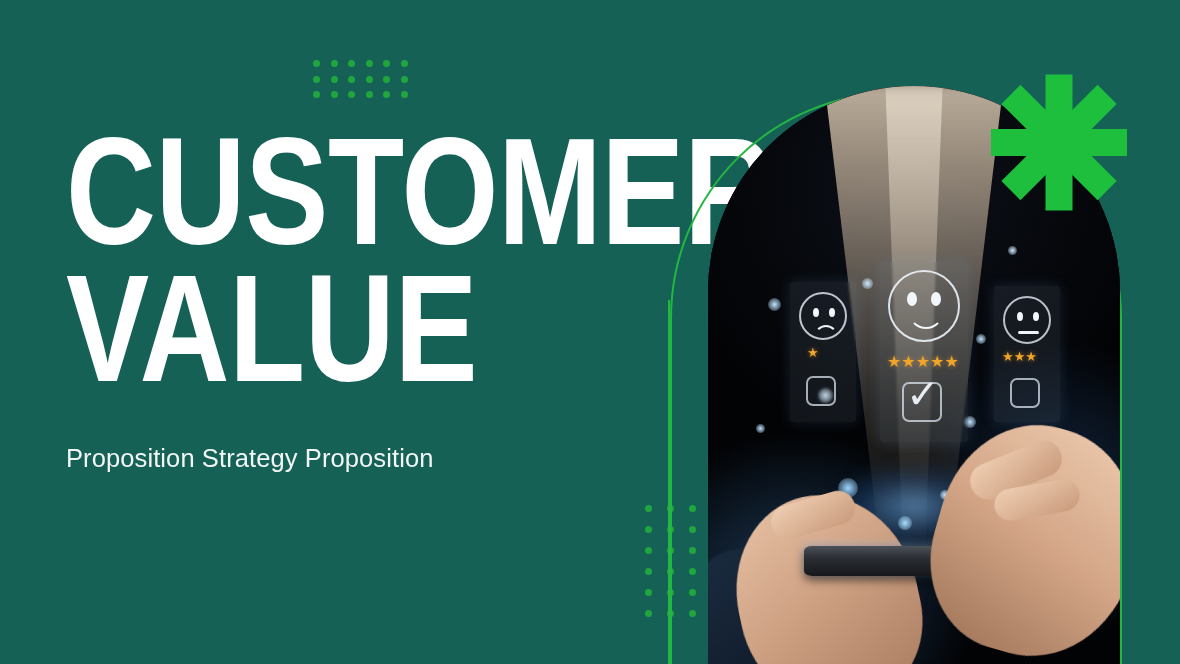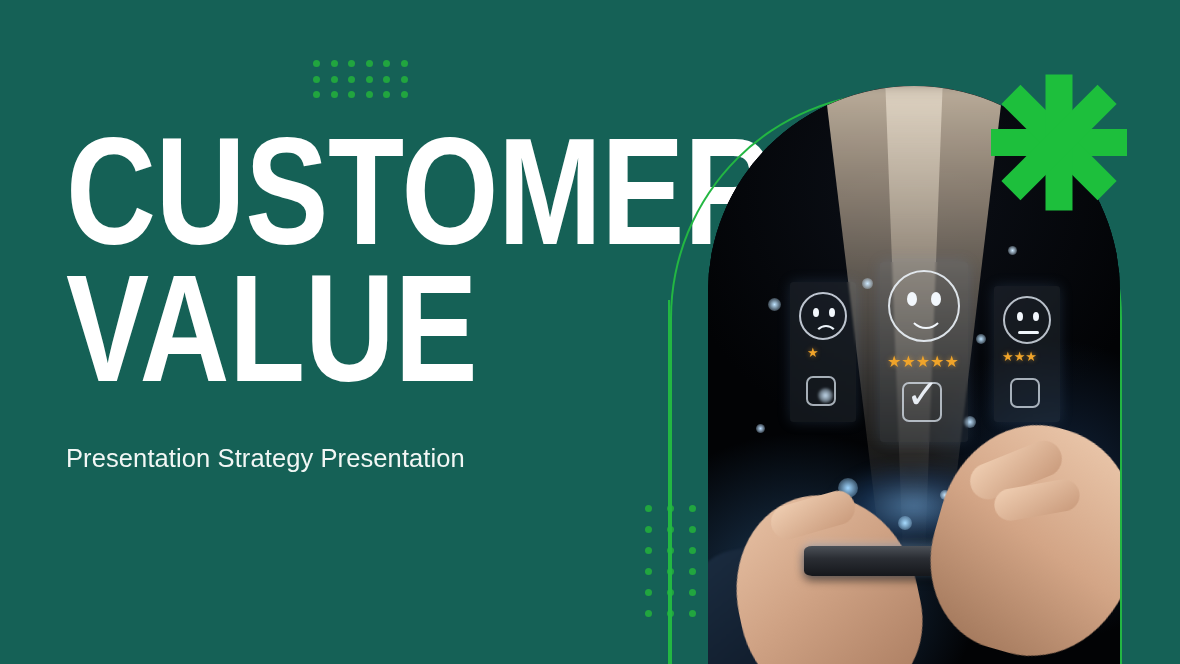--- a/index.html
+++ b/index.html
@@ -331,21 +331,21 @@
       <div class="dot"></div>
       <div class="dot"></div>
       <div class="dot"></div>
       <div class="dot"></div>
   </div>
 
   <div class="title-block">
     <div class="title-line title-line-1">CUSTOMER</div>
     <div class="title-line title-line-2">VALUE</div>
   </div>
-  <div class="subtitle">Presentation Strategy Presentation</div>
+  <div class="subtitle">Proposition Strategy Proposition</div>
 
   <div class="dot-grid dot-grid-bottom">
     <div class="dot"></div>
       <div class="dot"></div>
       <div class="dot"></div>
     <div class="dot"></div>
       <div class="dot"></div>
       <div class="dot"></div>
     <div class="dot"></div>
       <div class="dot"></div>

